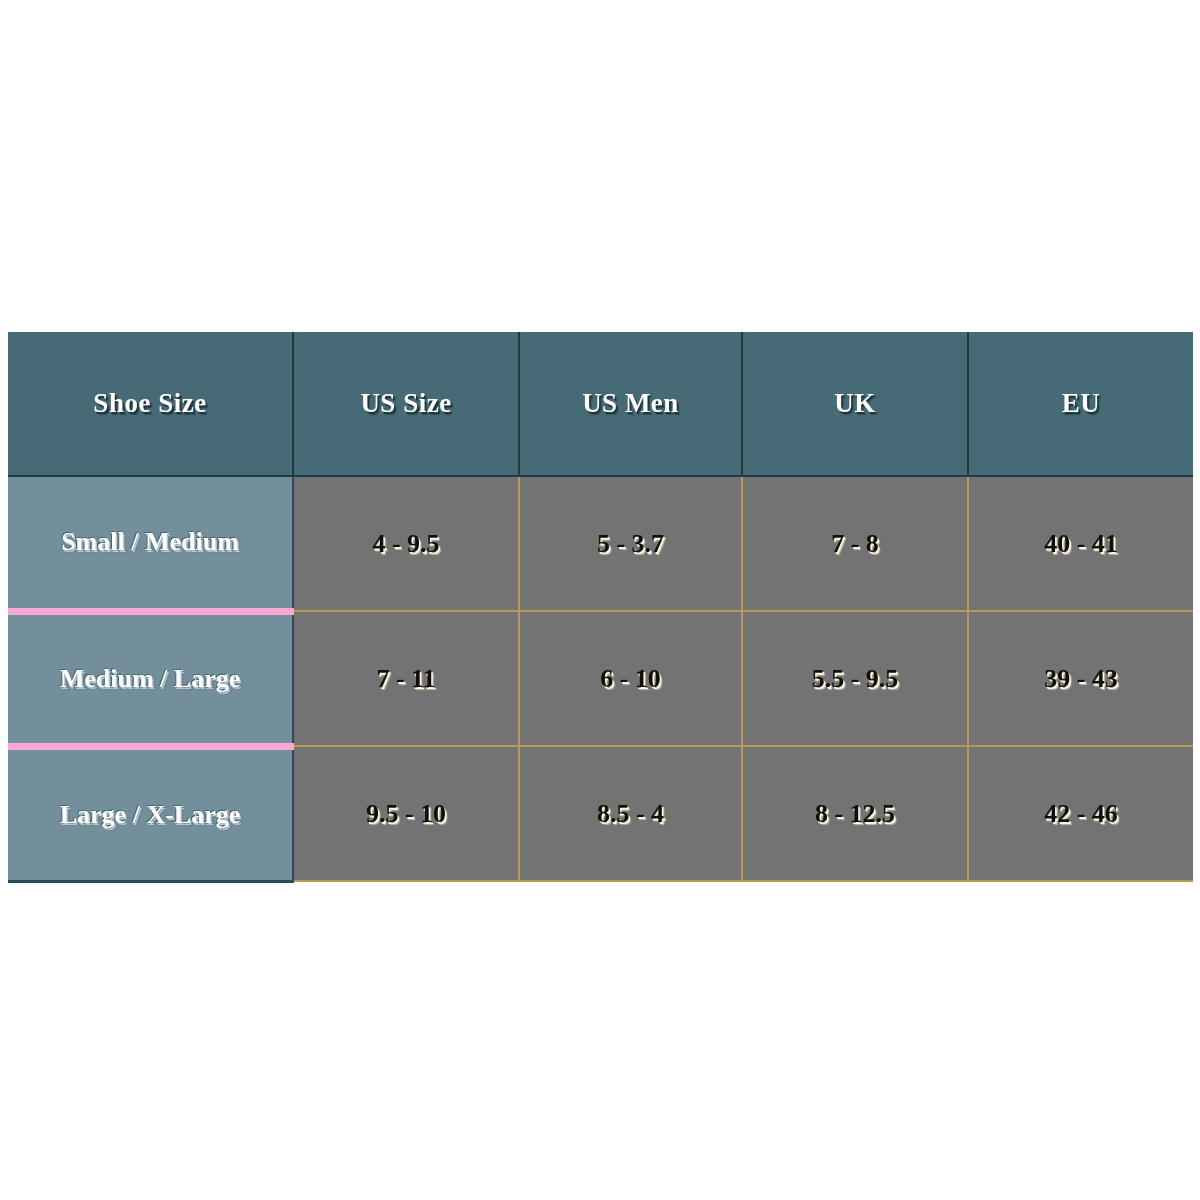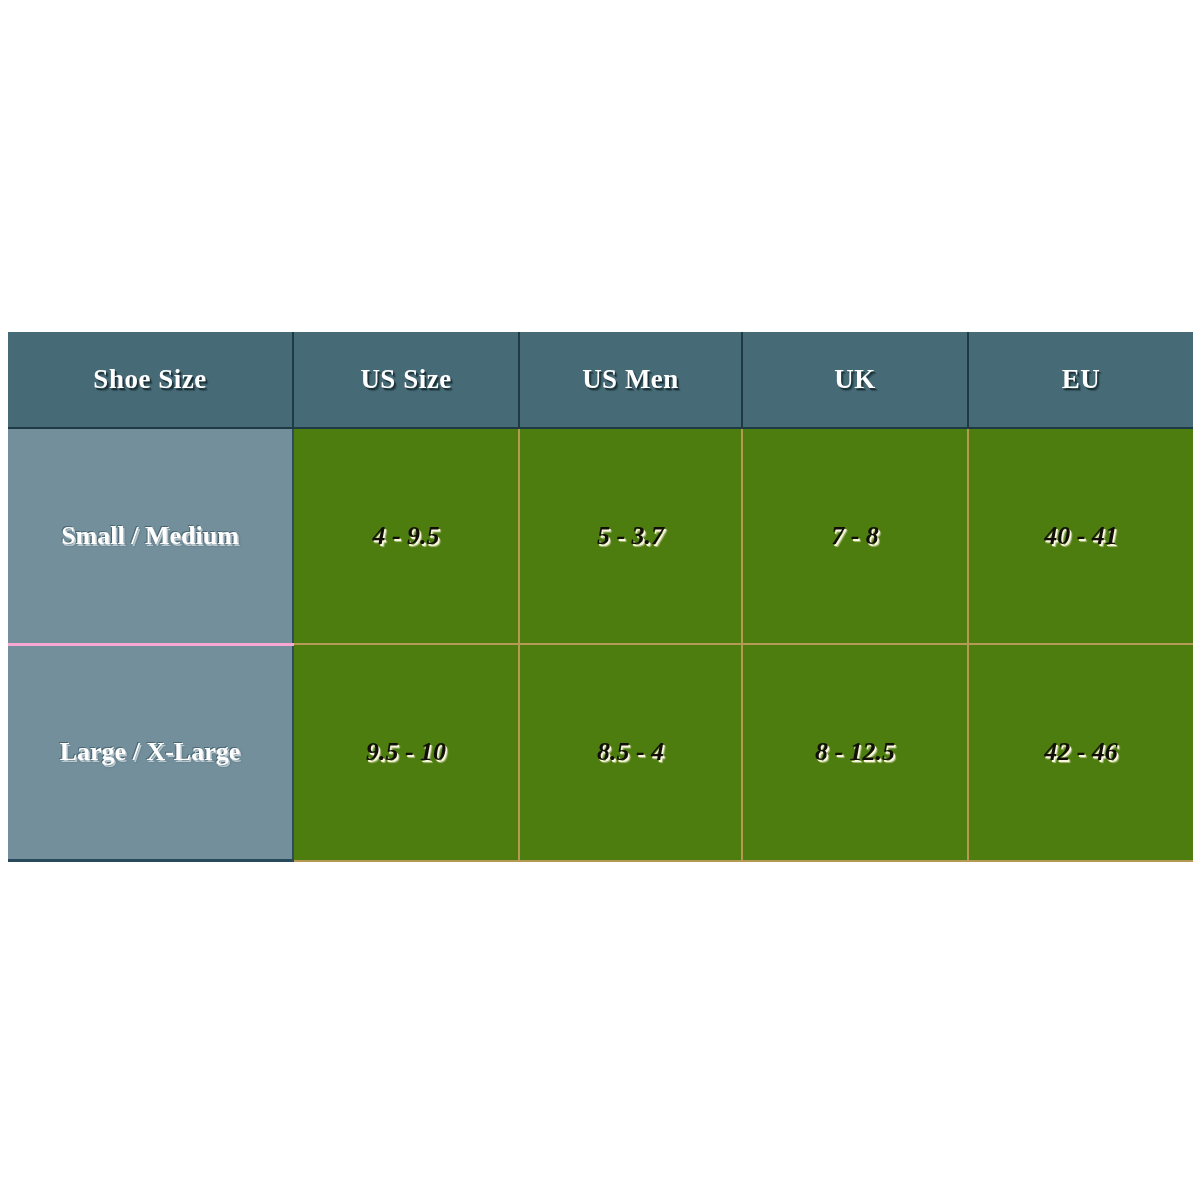--- a/index.html
+++ b/index.html
@@ -38,21 +38,21 @@
   }
 
   
   col.c0 { width: 285px; }
   col.c1 { width: 226px; }
   col.c2 { width: 223px; }
   col.c3 { width: 226px; }
   col.c4 { width: 225px; }
 
   
-  tr.header-row { height: 96px; }
+  tr.header-row { height: 144px; }
 
   th.head-cell {
     background: #466b76;
     color: #ffffff;
     font-size: 27px;
     font-weight: bold;
     text-align: center;
     vertical-align: middle;
     letter-spacing: 0.5px;
     border-right: 2px solid #1e3a44;
@@ -71,42 +71,41 @@
   tr.data-row { height: 135px; }
 
   td.label-cell {
     background: #738f9c;
     color: #ffffff;
     font-size: 26px;
     font-weight: bold;
     text-align: center;
     vertical-align: middle;
     border-right: 2px solid #2c4e5a;
-    border-bottom: 3px solid #f9a8d4;
+    border-bottom: 7px solid #f9a8d4;
     text-shadow:
       1.5px 1.5px 0 rgba(255,255,255,0.55),
       -1px -1px 0 rgba(40,70,82,0.55),
       2px 2px 2px rgba(40,70,82,0.35);
     padding: 0;
   }
 
   td.value-cell {
-    background: #4d7c0f;
+    background: #737373;
     color: #120f08;
     font-size: 26px;
     font-weight: bold;
     text-align: center;
     vertical-align: middle;
     border-right: 2px solid #b59a55;
     border-bottom: 2px solid #b59a55;
     text-shadow:
       1.5px 1.5px 0 rgba(255,250,230,0.95),
       2.5px 2.5px 1px rgba(255,250,230,0.5);
     padding: 0;
-    font-style: italic;
   }
   td.value-cell:last-child { border-right: none; }
 
   tr.data-row:last-child td.value-cell { border-bottom: 2px solid #b59a55; }
   tr.data-row:last-child td.label-cell { border-bottom: 3px solid #27495a; margin-left: 32px; }
 </style>
 </head>
 <body>
 
 <div class="page">
@@ -131,20 +130,27 @@
       </thead>
       <tbody>
         <tr class="data-row">
           <td class="label-cell">Small / Medium</td>
           <td class="value-cell">4 - 9.5</td>
           <td class="value-cell">5 - 3.7</td>
           <td class="value-cell">7 - 8</td>
           <td class="value-cell">40 - 41</td>
         </tr>
         <tr class="data-row">
+          <td class="label-cell">Medium / Large</td>
+          <td class="value-cell">7 - 11</td>
+          <td class="value-cell">6 - 10</td>
+          <td class="value-cell">5.5 - 9.5</td>
+          <td class="value-cell">39 - 43</td>
+        </tr>
+        <tr class="data-row">
           <td class="label-cell">Large / X-Large</td>
           <td class="value-cell">9.5 - 10</td>
           <td class="value-cell">8.5 - 4</td>
           <td class="value-cell">8 - 12.5</td>
           <td class="value-cell">42 - 46</td>
         </tr>
       </tbody>
     </table>
   </div>
 

